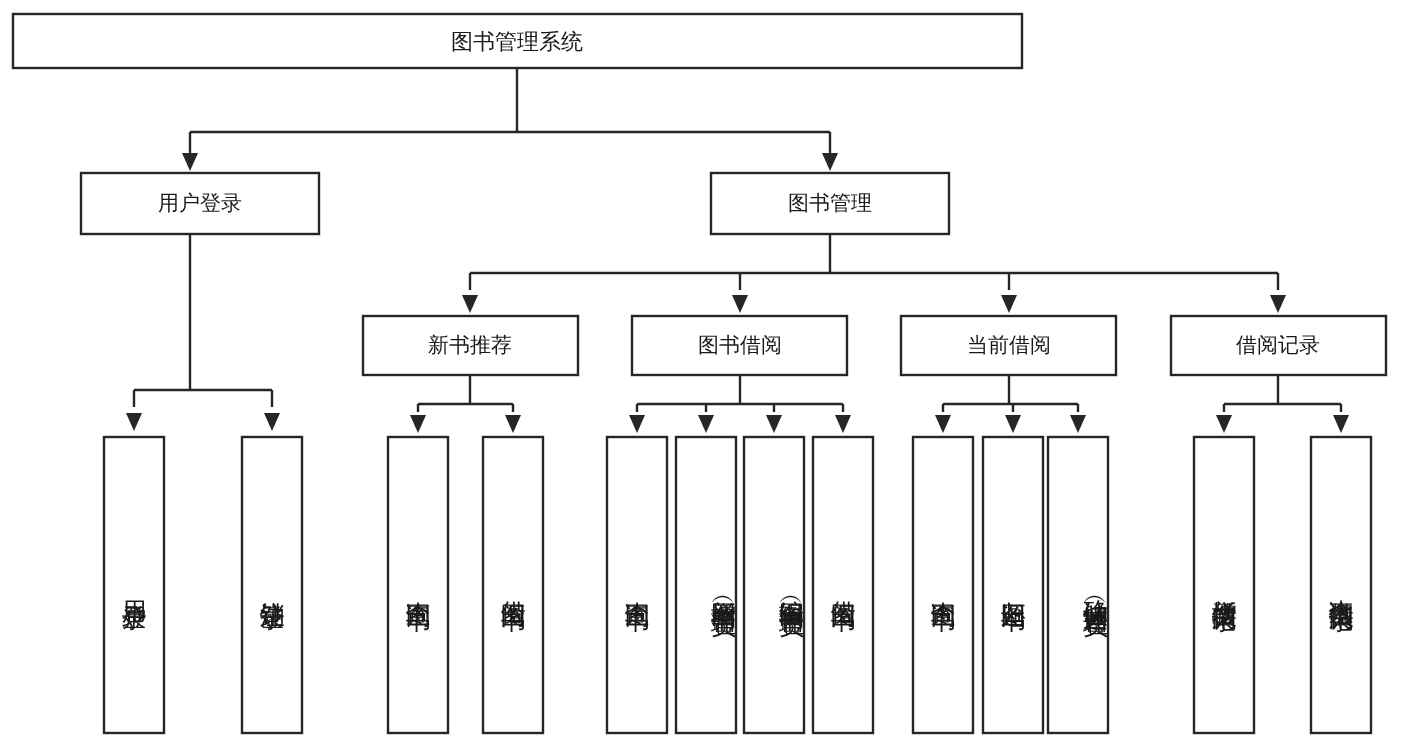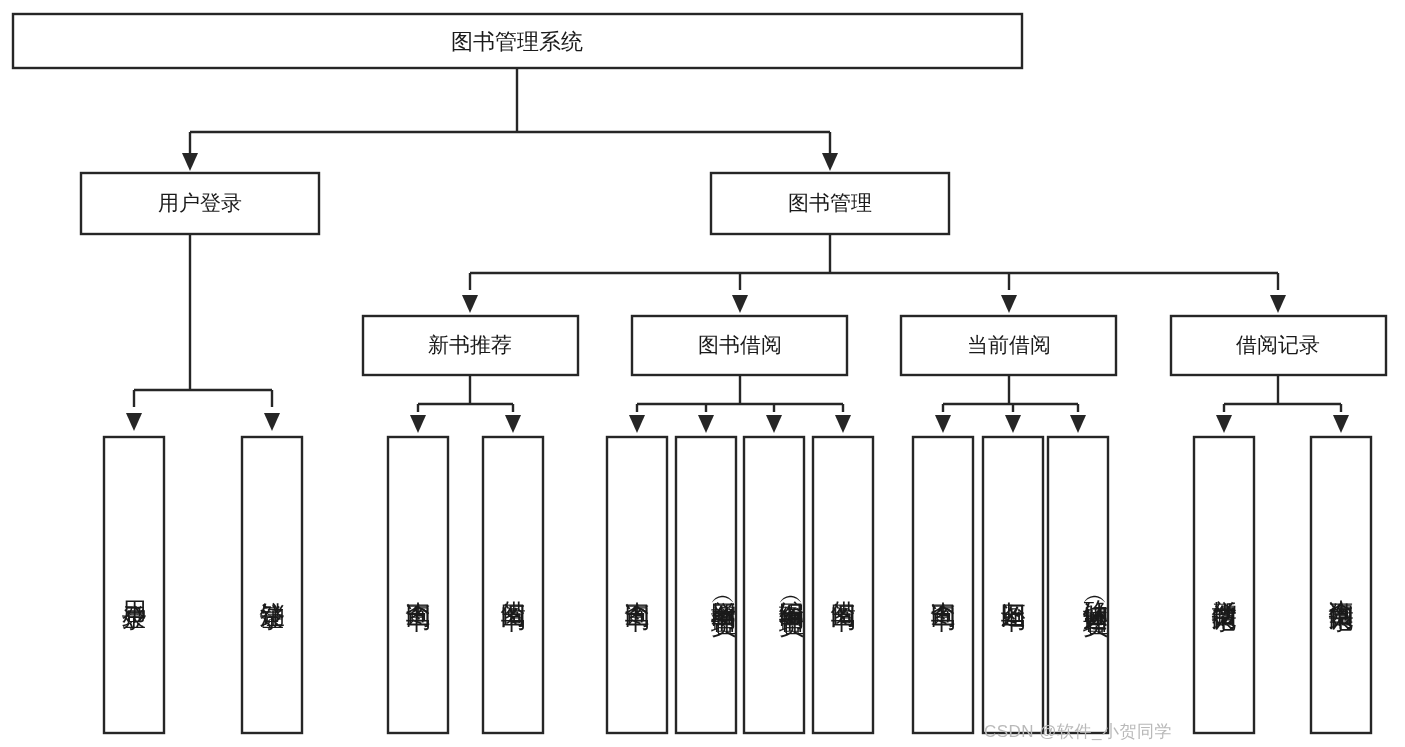--- a/index.html
+++ b/index.html
@@ -225,15 +225,14 @@
   <div class="vert-label" style="left:744px; top:437px; width:60px; height:296px; align-items:flex-start; padding-top:8px; box-sizing:border-box;">编辑图书（管理员）</div>
   <div class="vert-label" style="left:813px; top:437px; width:60px; height:296px;">借阅图书</div>
 
   <div class="vert-label" style="left:913px; top:437px; width:60px; height:296px;">查询图书</div>
   <div class="vert-label" style="left:983px; top:437px; width:60px; height:296px;">归还图书</div>
   <div class="vert-label" style="left:1048px; top:437px; width:60px; height:296px; align-items:flex-start; padding-top:8px; box-sizing:border-box;">确认归还（管理员）</div>
 
   <div class="vert-label" style="left:1194px; top:437px; width:60px; height:296px;">新增借阅记录</div>
   <div class="vert-label" style="left:1311px; top:437px; width:60px; height:296px;">查询借阅记录</div>
 
-  <div class="watermark">CSDN @软件_小贺同学</div>
 
 </div>
 
 </body></html>

